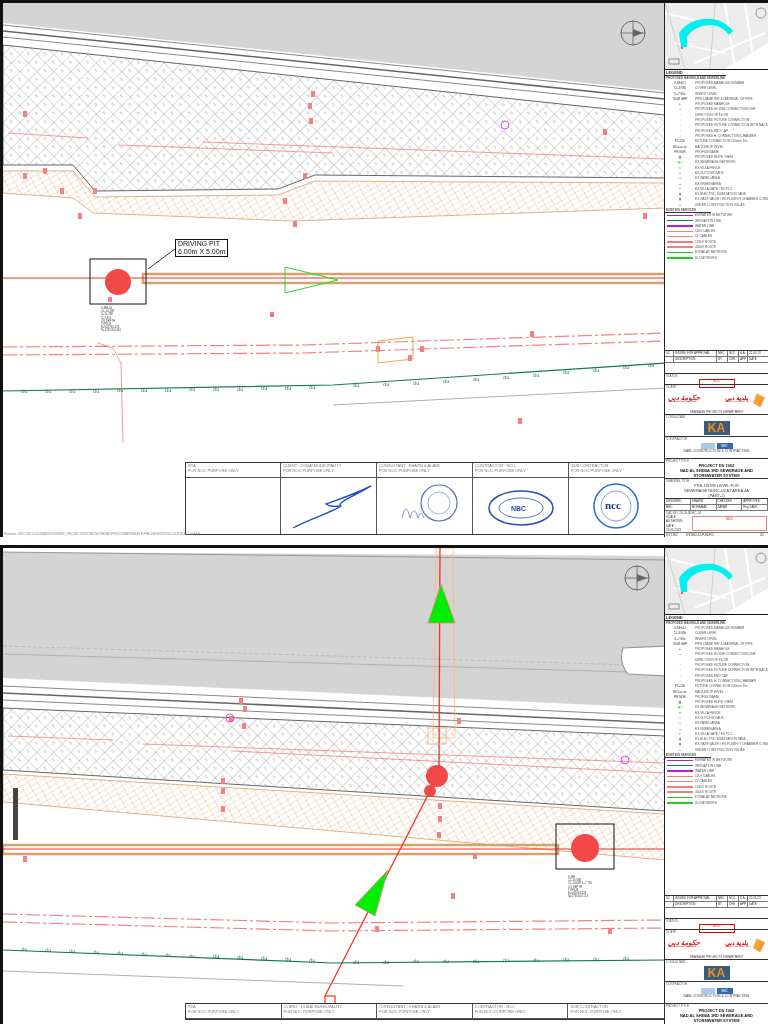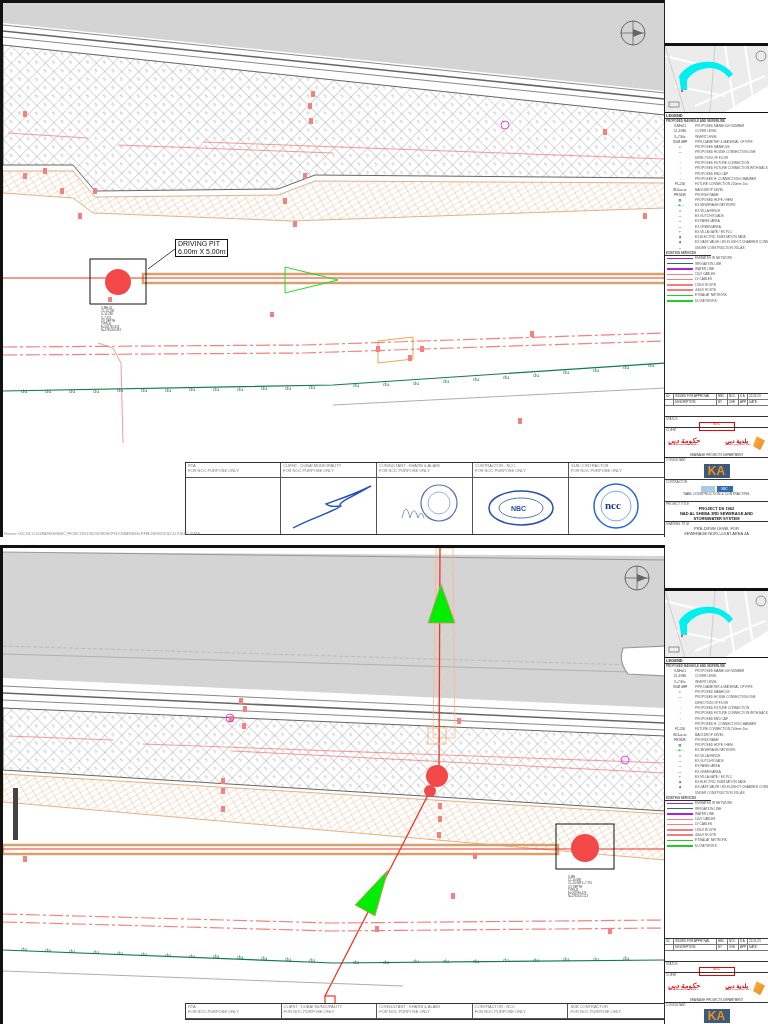--- a/index.html
+++ b/index.html
@@ -2,21 +2,21 @@
 <html><head>
 <meta charset="utf-8">
 <style>
   html,body{margin:0;padding:0;background:#fff;}
   body{width:768px;height:1024px;position:relative;overflow:hidden;font-family:"Liberation Sans",sans-serif;}
   .sheet{position:absolute;left:0;width:768px;background:#fff;}
   .sheet1{top:0;height:537px;}
   .sheet2{top:545px;height:479px;}
   .drawing{position:absolute;left:0;top:0;width:665px;height:100%;border-left:3px solid #111;border-top:3px solid #111;border-right:1px solid #222;box-sizing:border-box;overflow:hidden;}
   .drawing svg{position:absolute;left:0;top:0;}
-  .tb{position:absolute;left:665px;top:0;width:103px;height:100%;border-top:3px solid #111;box-sizing:border-box;font-size:3.6px;line-height:4.2px;color:#333;margin-top:43px;}
+  .tb{position:absolute;left:665px;top:0;width:103px;height:100%;border-top:3px solid #111;box-sizing:border-box;font-size:3.6px;line-height:4.2px;color:#333;}
   .keyplan{position:absolute;left:0;top:0;width:103px;height:66px;background:#e8e8e8;overflow:hidden;border-bottom:1px solid #111;}
   .legend{position:absolute;left:0;top:68px;width:103px;font-size:3.2px;}
   .legend-title{font-weight:bold;font-size:4px;padding-left:1px;border-bottom:1px solid #333;width:60px;}
   .legend-row{display:flex;align-items:center;height:5.3px;}
   .lsym{width:30px;display:flex;justify-content:center;align-items:center;font-size:3px;}
   .ltxt{flex:1;color:#555;white-space:nowrap;overflow:hidden;}
   .rev{position:absolute;left:0;width:103px;border-top:1px solid #333;}
   .rev-row{display:flex;height:5px;border-bottom:1px solid #777;font-size:3px;}
   .rev-row span{border-right:1px solid #777;padding:0 1px;overflow:hidden;white-space:nowrap;}
   .block{position:absolute;left:0;width:103px;border-top:1px solid #333;box-sizing:border-box;}

